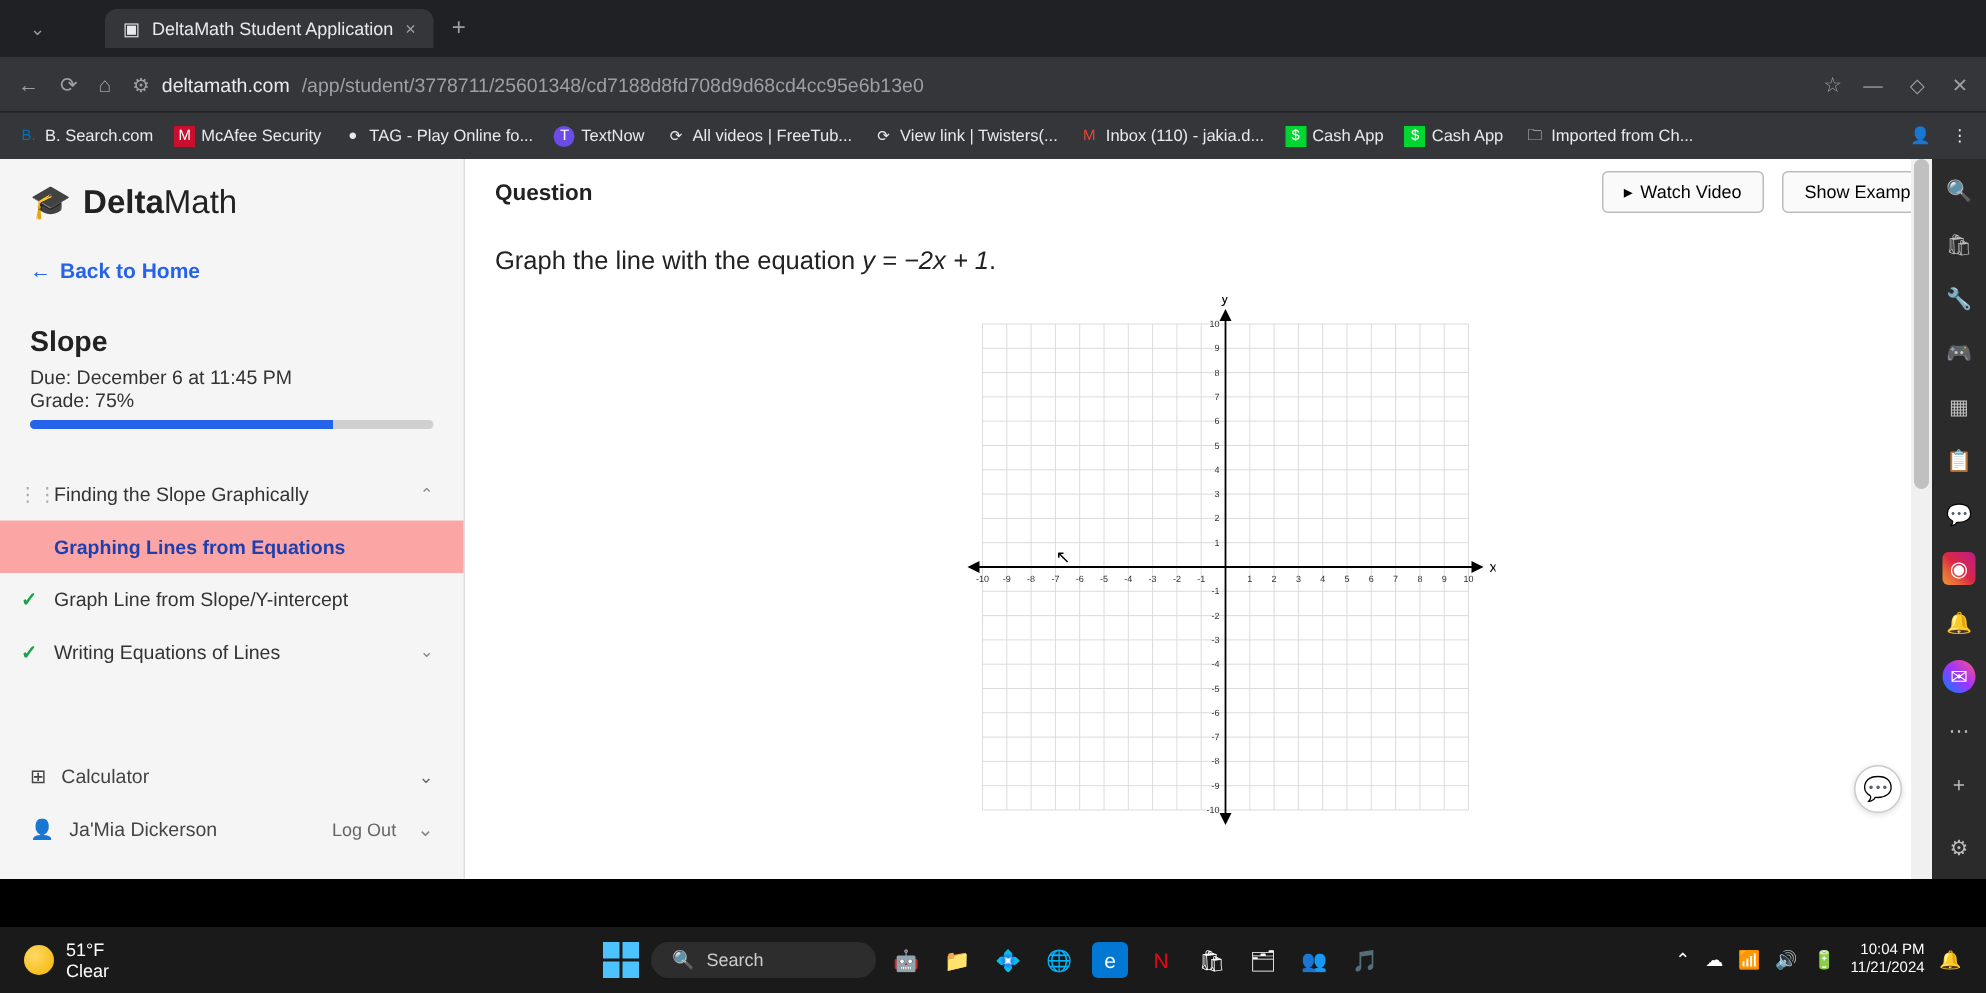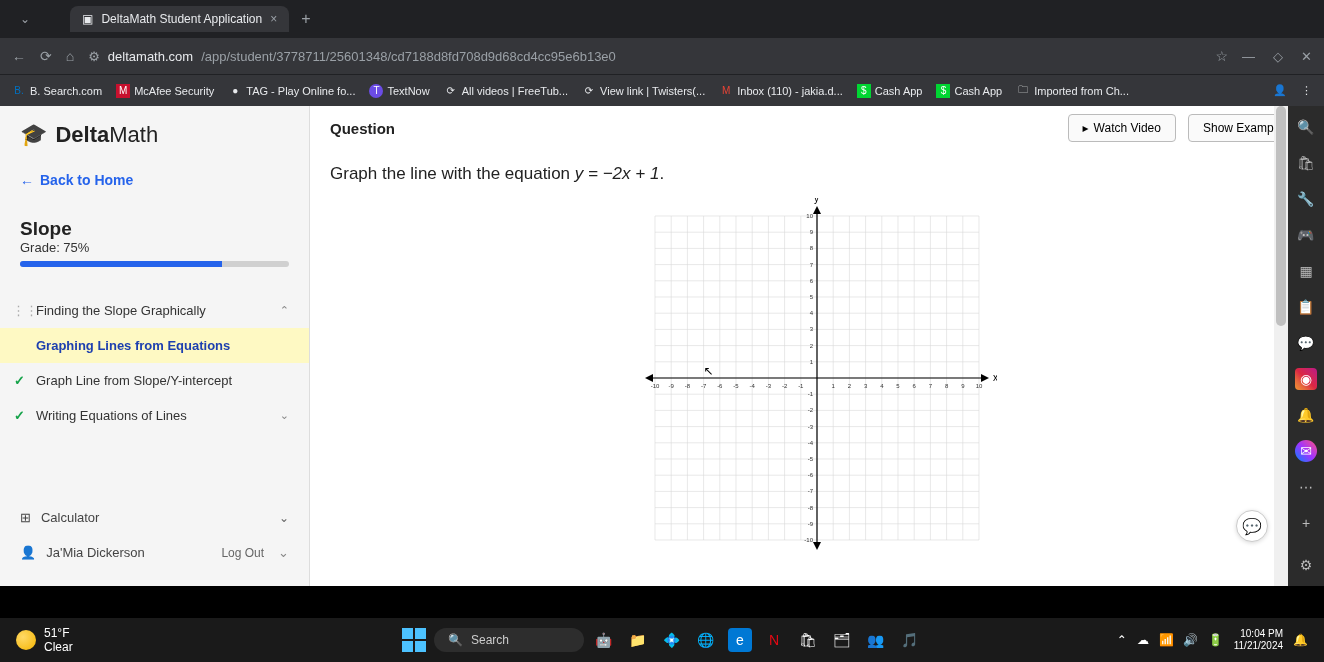--- a/index.html
+++ b/index.html
@@ -35,21 +35,21 @@
 
 .assignment-info { padding: 18px 20px 8px 20px; }
 .assign-title { font-weight: 700; font-size: 19px; color: #222; }
 .assign-due { font-size: 13px; color: #333; margin-top: 4px; }
 .assign-grade { font-size: 13px; color: #333; }
 .progress-track { height: 6px; background: #d0d0d0; border-radius: 3px; margin-top: 6px; overflow: hidden; }
 .progress-fill { height: 100%; background: #2563eb; width: 75%; }
 
 .skill-list { margin-top: 18px; }
 .skill-item { padding: 10px 20px 10px 36px; font-size: 13px; color: #333; cursor: pointer; display: flex; align-items: center; position: relative; }
-.skill-item.active { background: #fef9c3; font-weight: 600; color: #1e40af; }
+.skill-item.active { background: #fca5a5; font-weight: 600; color: #1e40af; }
 .skill-check { position: absolute; left: 14px; color: #16a34a; font-weight: bold; }
 .skill-dots { position: absolute; left: 12px; color: #aaa; }
 .skill-item .chev { margin-left: auto; color: #888; font-size: 11px; }
 
 .sidebar-footer { margin-top: auto; padding: 0 20px; }
 .calc-row, .user-row { display: flex; align-items: center; gap: 10px; padding: 10px 0; font-size: 13px; color: #444; cursor: pointer; }
 .logout { margin-left: auto; color: #666; font-size: 12px; }
 
 
 .main { flex: 1; background: #fff; position: relative; padding: 0 20px; }
@@ -171,20 +171,21 @@
     <div class="logo-row">
       <span class="logo-cap">🎓</span>
       <span class="logo-text"><b>Delta</b><span class="math">Math</span></span>
     </div>
     <div class="back-home">
       <span>←</span>
       <span>Back to Home</span>
     </div>
     <div class="assignment-info">
       <div class="assign-title">Slope</div>
+      <div class="assign-due"><span>Due: </span><span>December 6 at 11:45 PM</span></div>
       <div class="assign-grade"><span>Grade: </span><span>75%</span></div>
       <div class="progress-track">
           <div class="progress-fill"></div>
         </div>
     </div>
     <div class="skill-list">
       <div class="skill-item">
         <span class="skill-dots">⋮⋮</span>
         <span>Finding the Slope Graphically</span>
         <span class="chev">⌃</span>

